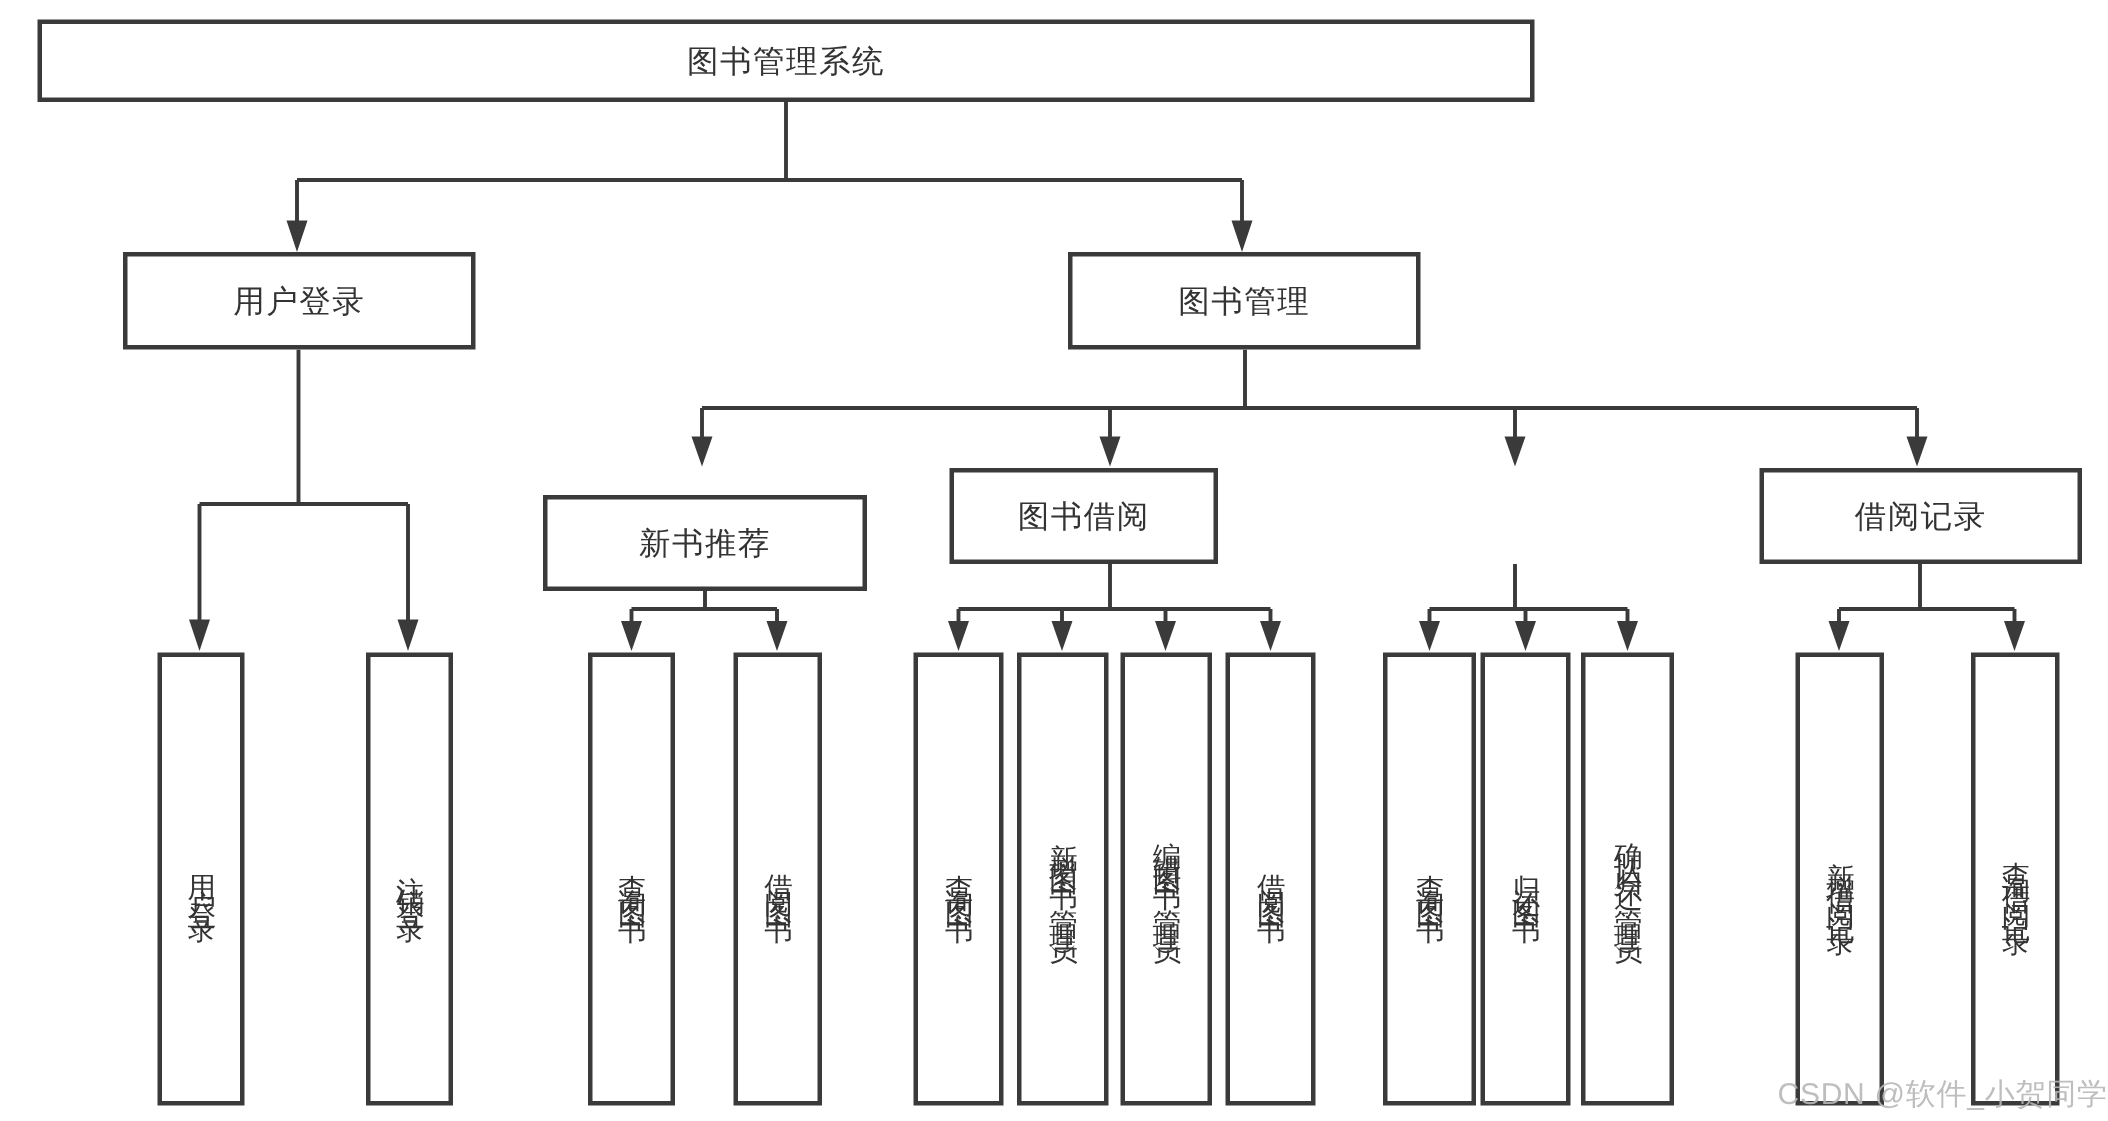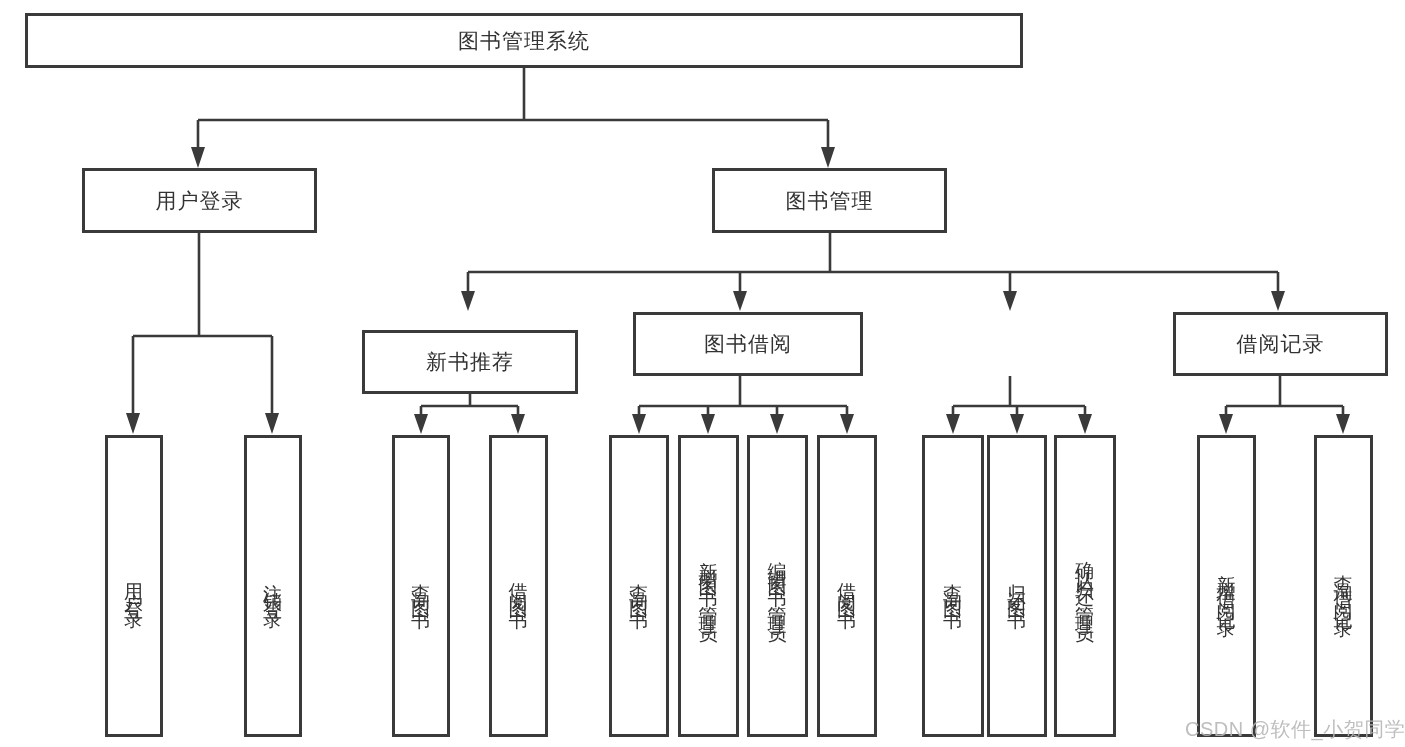--- a/index.html
+++ b/index.html
@@ -101,21 +101,21 @@
   <div class="node h" style="left:82px;top:168px;width:235px;height:65px;">
     <span>用户登录</span>
   </div>
   <div class="node h" style="left:712px;top:168px;width:235px;height:65px;">
     <span>图书管理</span>
   </div>
 
   <div class="node h" style="left:362px;top:330px;width:216px;height:64px;">
     <span>新书推荐</span>
   </div>
-  <div class="node h" style="left:633px;top:312px;width:230px;height:64px;">
+  <div class="node h" style="left:633px;top:312px;width:179px;height:64px;">
     <span>图书借阅</span>
   </div>
   <div class="node h" style="left:1173px;top:312px;width:215px;height:64px;text-align:center;">
     <span>借阅记录</span>
   </div>
 
   <div class="node leaf" style="left:105px;top:435px;width:58px;height:302px;">
     <span>用户登录</span>
   </div>
   <div class="node leaf" style="left:244px;top:435px;width:58px;height:302px;">

